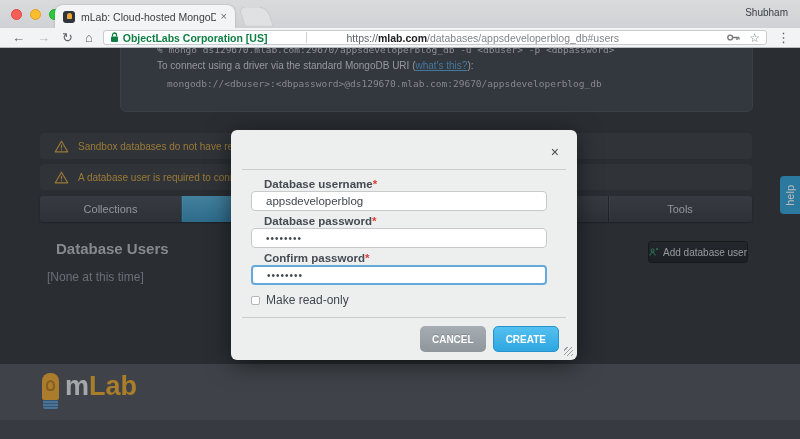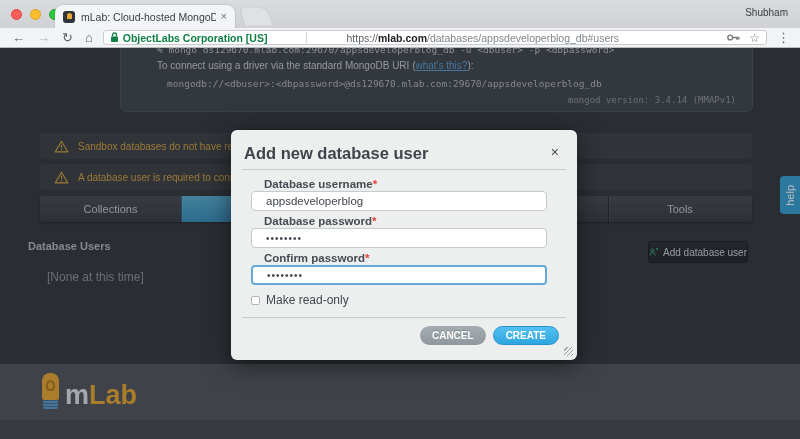--- a/index.html
+++ b/index.html
@@ -70,36 +70,36 @@
             background:linear-gradient(#4c525a,#3e444c); box-shadow:0 1px 2px rgba(0,0,0,.3); overflow:hidden;text-decoration:underline; }
   .ptab { position:absolute; top:0; height:26px; display:flex; align-items:center; justify-content:center;
           font-size:11px; color:#c6cbd1; }
   .ptab-collections { left:0; width:141px; }
   .ptab-users { left:141px; width:152px; background:linear-gradient(#5cb1d8,#3f93bf); }
   .ptab-partial { left:533px; width:35px; }
   .ptab-tools { left:568px; width:144px; }
   .tabdiv { position:absolute; top:0; width:1px; height:26px; background:rgba(0,0,0,.35);
             box-shadow:1px 0 0 rgba(255,255,255,.06); }
 
-  .page-heading { position:absolute; left:28px; top:192px; font-size:11px; font-weight:bold; color:#b7bdc4; }
+  .page-heading { position:absolute; left:56px; top:192px; font-size:15px; font-weight:bold; color:#b7bdc4; }
   .empty-note { position:absolute; left:47px; top:222px; font-size:12px; color:#9198a0; }
 
   .add-user-btn { position:absolute; left:648px; top:193px; width:100px; height:22px;
                   background:linear-gradient(#32373e,#282d33); border:1px solid #21252a; border-radius:3px;
                   display:flex; align-items:center; justify-content:center; gap:5px; }
   .add-user-label { font-size:10px; color:#ced3d9; white-space:nowrap; }
 
   .help-tab { position:absolute; left:780px; top:128px; width:20px; height:38px; background:#3ba6d9;
               border-radius:4px 0 0 4px; display:flex; align-items:center; justify-content:center; }
   .help-label { writing-mode:vertical-rl; transform:rotate(180deg); font-size:11px; color:#fff; }
 
   .footer { position:absolute; left:0; top:316px; width:800px; height:56px; background:#575d65;
             display:flex; align-items:center; }
   .footer-strip { position:absolute; left:0; top:372px; width:800px; height:19px; background:#4c525a; }
-  .logo { display:flex; align-items:flex-end; margin-left:42px; gap:6px; }
+  .logo { display:flex; align-items:flex-start; margin-left:42px; gap:6px; }
   .bulb { position:relative; width:17px; height:38px; }
   .bulb-glass { position:absolute; left:0; top:0; width:17px; height:27px; background:#eaaa3d;
                 border-radius:8px 8px 2px 2px; }
   .bulb-fil { position:absolute; left:4px; top:7px; width:9px; height:11px; border:2px solid #b5812a;
               border-radius:50% 50% 40% 40%; }
   .bulb-base { position:absolute; left:1px; top:27px; width:15px; height:9px; background:#64a0cf;
                border-radius:0 0 2px 2px;
                background-image:linear-gradient(rgba(0,0,0,.25) 1px, transparent 1px);
                background-size:100% 3px; }
   .logo-text { font-size:27px; font-weight:bold; line-height:1; padding-bottom:2px; }
@@ -120,21 +120,21 @@
                font-size:11.5px; color:#41474e; padding:0 14px; outline:none; }
   .fld-input.pw { font-size:10px; letter-spacing:1px; }
   .fld-input.focused { border:2px solid #64a9da; }
   .lab1 { top:48px; } .in1 { top:61px; }
   .lab2 { top:85px; } .in2 { top:98px; }
   .lab3 { top:122px; } .in3 { top:135px; }
   .chk-row { position:absolute; left:20px; top:163px; display:flex; align-items:center; gap:6px; }
   .chk-box { width:9px; height:9px; background:#fff; border:1px solid #b3b7ba; border-radius:2px; }
   .chk-label { font-size:12px; color:#41474e; }
   .modal-btns { position:absolute; right:18px; top:196px; display:flex; gap:7px; }
-  .mbtn { height:19px; padding:0 12px; border:none; border-radius:10px; font-family:"Liberation Sans",sans-serif;
+  .mbtn { height:26px; padding:0 12px; border:none; border-radius:5px; font-family:"Liberation Sans",sans-serif;
           font-size:10px; font-weight:bold; color:#fff; display:flex; align-items:center; }
   .mbtn-cancel { background:linear-gradient(#a6adb2,#8f969c); text-shadow:0 -1px 0 rgba(0,0,0,.2); }
   .mbtn-create { background:linear-gradient(#54c0f0,#2ea6e0); border:1px solid #2693cc; }
   .resize-handle { position:absolute; right:4px; bottom:4px; width:9px; height:9px;
           background:repeating-linear-gradient(135deg, transparent 0 2px, #9aa0a3 2px 3px); }
 </style>
 </head>
 <body>
 
 <div class="screen">
@@ -182,21 +182,20 @@
       <span class="menu-dots">⋮</span>
     </div>
   </div>
 
   <div class="viewport">
 
     <div class="code-panel">
       <div class="shell-line">% mongo ds129670.mlab.com:29670/appsdeveloperblog_db -u &lt;dbuser&gt; -p &lt;dbpassword&gt;</div>
       <div class="uri-intro"><span>To connect using a driver via the standard MongoDB URI (</span><span class="uri-link">what's this?</span><span>):</span></div>
       <div class="mongo-uri">mongodb://&lt;dbuser&gt;:&lt;dbpassword&gt;@ds129670.mlab.com:29670/appsdeveloperblog_db</div>
-      <div class="mongod-version">mongod version: 3.4.14 (MMAPv1)</div>
     </div>
 
     <div class="banner banner1">
       <svg class="warn-icon" viewBox="0 0 24 22">
         <path d="M12 2 L22.5 20 H1.5 Z" fill="none" stroke="#d3a54a" stroke-width="2" stroke-linejoin="round"></path>
         <rect x="11" y="8" width="2" height="6" fill="#d3a54a"></rect>
         <rect x="11" y="15.5" width="2" height="2" fill="#d3a54a"></rect>
       </svg>
       <span class="banner-text">Sandbox databases do not have redundan</span>
     </div>
@@ -247,21 +246,20 @@
           <span class="bulb-base"></span>
         </span>
         <span class="logo-text"><span class="logo-m">m</span><span class="logo-lab">Lab</span></span>
       </div>
     </div>
     <div class="footer-strip"></div>
 
     <div class="overlay"></div>
 
     <div class="modal">
-      <div class="modal-title">Add new database user</div>
       <div class="modal-close">×</div>
       <div class="modal-divider div-top"></div>
 
       <div class="fld-label lab1"><span>Database username</span><span class="req">*</span></div>
       <input class="fld-input in1" type="text" value="appsdeveloperblog" style="">
 
       <div class="fld-label lab2"><span>Database password</span><span class="req">*</span></div>
       <input class="fld-input pw in2" type="text" value="••••••••" style="">
 
       <div class="fld-label lab3"><span>Confirm password</span><span class="req">*</span></div>

